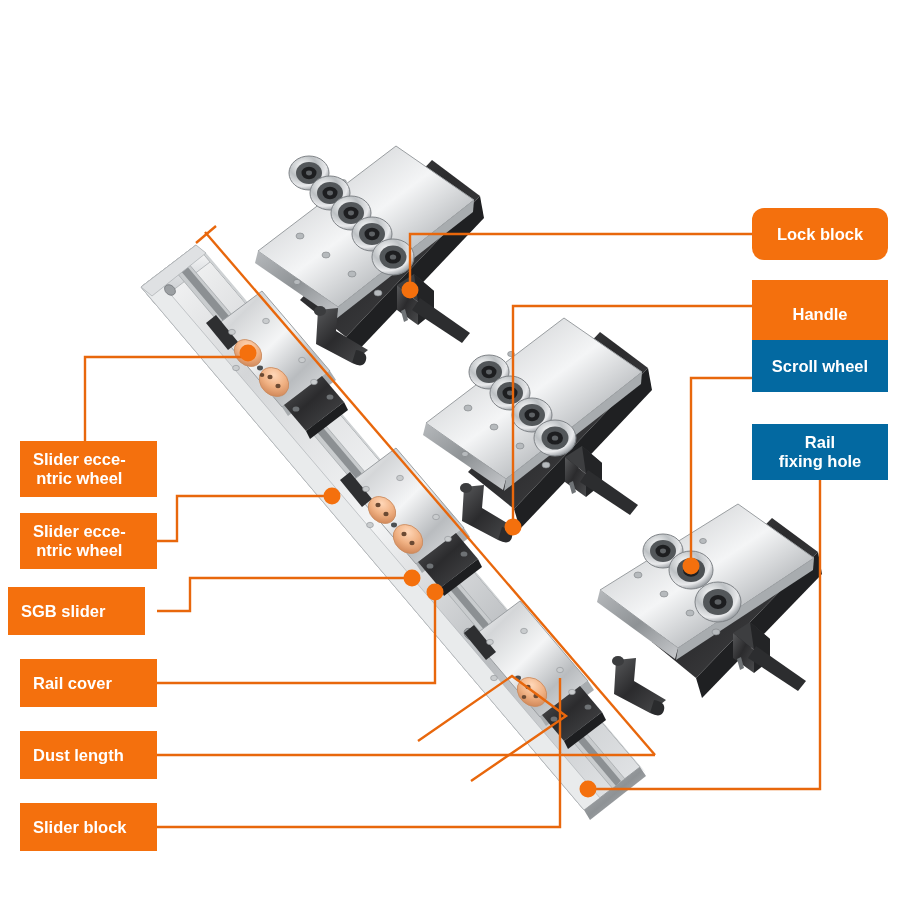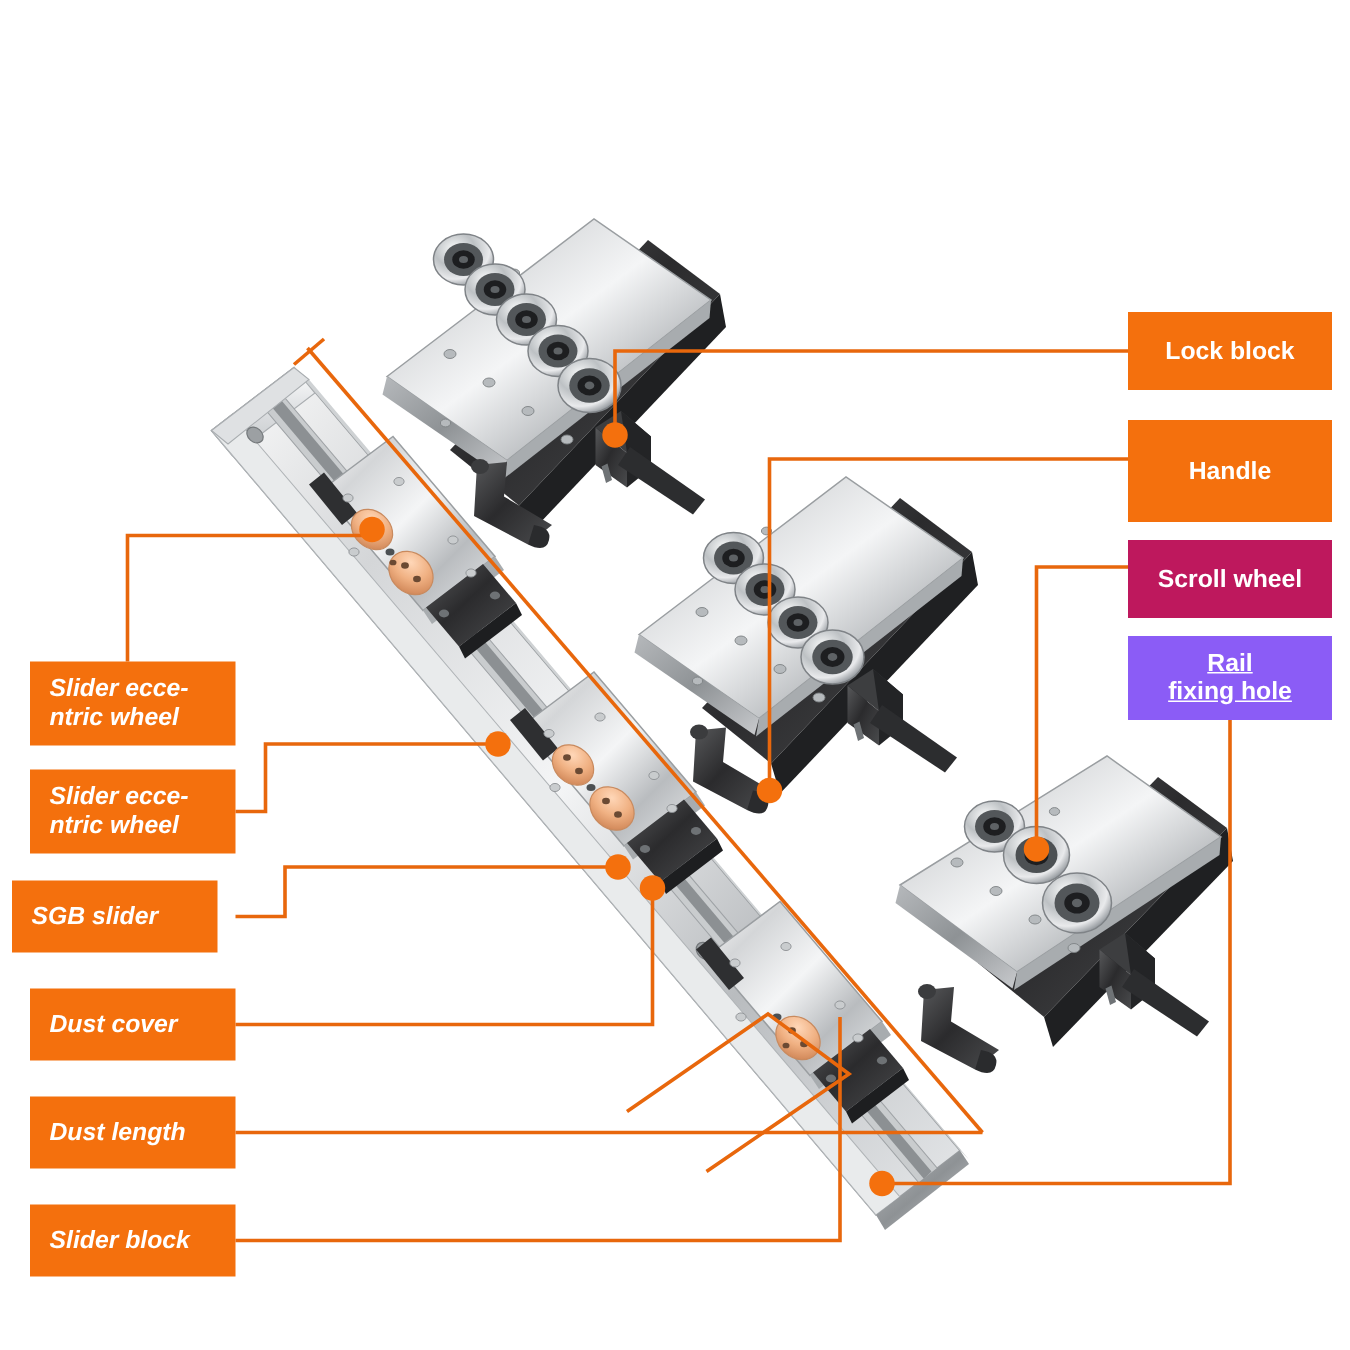--- a/index.html
+++ b/index.html
@@ -26,21 +26,21 @@
     font-size:16.5px;
     line-height:1.15;
     display:flex;
     align-items:center;
     justify-content:center;
     text-align:center;
     box-sizing:border-box;
     padding:2px 6px;
     white-space:pre-line;
   }
-  .label-box.lbl-left{justify-content:flex-start;padding-left:13px;text-align:left;font-style:italic;}
+  .label-box.lbl-left{justify-content:flex-start;padding-left:13px;text-align:center;}
   .label-box.lbl-center{justify-content:center;text-align:center;}
 
   
   #art{position:absolute;left:0;top:0;width:900px;height:900px;}
 </style>
 </head>
 <body>
 
 <div id="stage">
 
@@ -384,30 +384,30 @@
       <circle cx="691" cy="566" r="8.5"></circle>
       <circle cx="588" cy="789" r="8.5"></circle>
       <circle cx="248" cy="353" r="8.5"></circle>
       <circle cx="332" cy="496" r="8.5"></circle>
       <circle cx="412" cy="578" r="8.5"></circle>
       <circle cx="435" cy="592" r="8.5"></circle>
     </g>
   </svg>
 
   <div id="labels-right">
-      <div class="label-box lbl-center" style="left: 752px; top: 208px; width: 136px; height: 52px; background: rgb(244, 112, 13);">Lock block</div>
+      <div class="label-box lbl-center" style="left: 752px; top: 208px; width: 136px; height: 52px; background: rgb(244, 112, 13); border-radius: 12px;">Lock block</div>
       <div class="label-box lbl-center" style="left: 752px; top: 280px; width: 136px; height: 68px; background: rgb(244, 112, 13);">Handle</div>
-      <div class="label-box lbl-center" style="left: 752px; top: 360px; width: 136px; height: 52px; background: #be185d; text-align: center;">Scroll wheel</div>
-      <div class="label-box lbl-center" style="left: 752px; top: 424px; width: 136px; height: 56px; background: #8b5cf6; text-decoration: underline;">Rail
+      <div class="label-box lbl-center" style="left: 752px; top: 340px; width: 136px; height: 52px; background: #0369a1; text-align: center;">Scroll wheel</div>
+      <div class="label-box lbl-center" style="left: 752px; top: 424px; width: 136px; height: 56px; background: #0369a1;">Rail
 fixing hole</div>
     </div>
   <div id="labels-left">
       <div class="label-box lbl-left" style="left: 20px; top: 441px; width: 137px; height: 56px; background: rgb(244, 112, 13);">Slider ecce-
 ntric wheel</div>
       <div class="label-box lbl-left" style="left: 20px; top: 513px; width: 137px; height: 56px; background: rgb(244, 112, 13);">Slider ecce-
 ntric wheel</div>
       <div class="label-box lbl-left" style="left: 8px; top: 587px; width: 137px; height: 48px; background: rgb(244, 112, 13);">SGB slider</div>
-      <div class="label-box lbl-left" style="left: 20px; top: 659px; width: 137px; height: 48px; background: rgb(244, 112, 13);">Dust cover</div>
+      <div class="label-box lbl-left" style="left: 20px; top: 659px; width: 137px; height: 48px; background: rgb(244, 112, 13);">Rail cover</div>
       <div class="label-box lbl-left" style="left: 20px; top: 731px; width: 137px; height: 48px; background: rgb(244, 112, 13);">Dust length</div>
       <div class="label-box lbl-left" style="left: 20px; top: 803px; width: 137px; height: 48px; background: rgb(244, 112, 13);">Slider block</div>
     </div>
 
 </div>
 
 </body></html>

